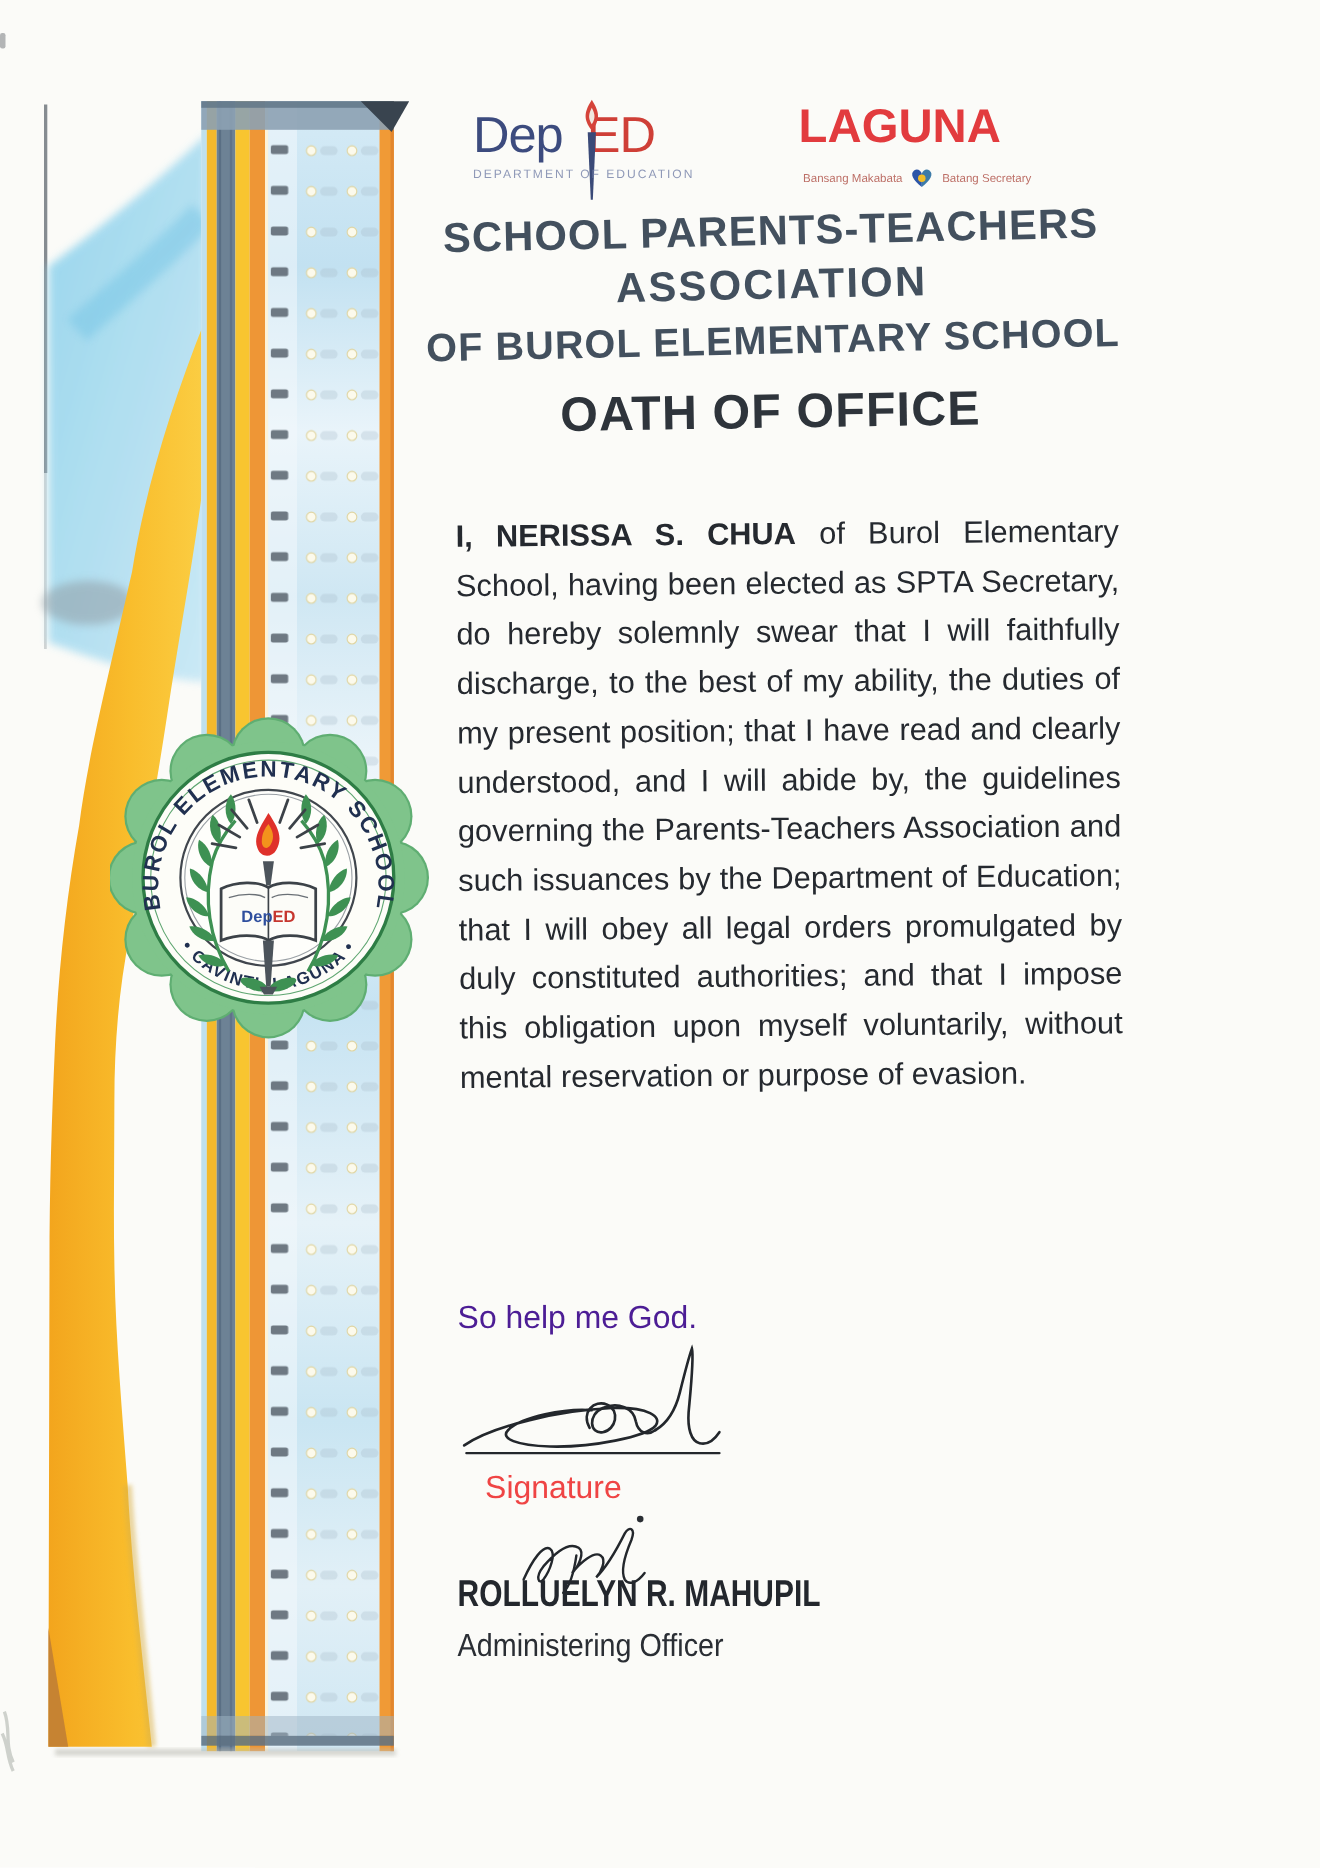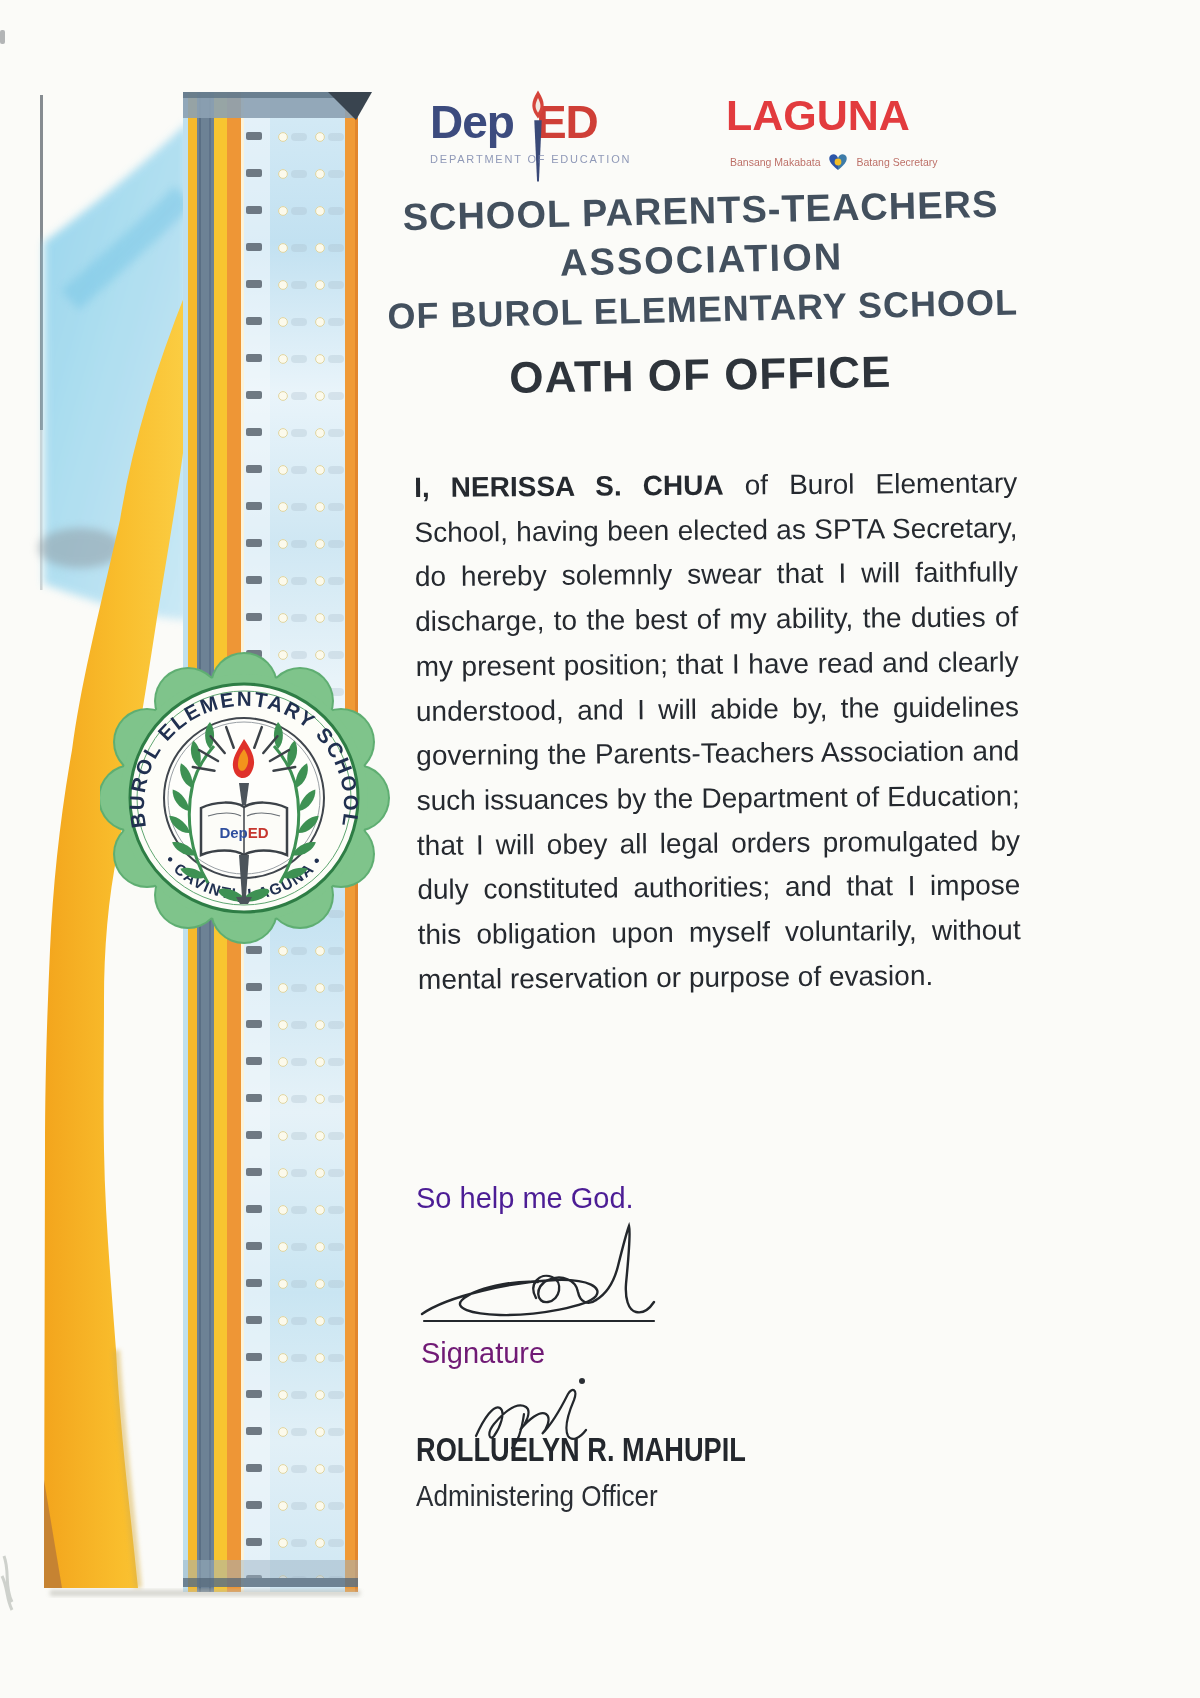--- a/index.html
+++ b/index.html
@@ -3,21 +3,21 @@
 <meta charset="utf-8">
 <style>
   html,body{margin:0;padding:0;background:#ffffff;}
   #page{position:relative;width:1200px;height:1698px;background:#fbfbf8;overflow:hidden;
         font-family:"Liberation Sans",sans-serif;color:#25292f;}
   .abs{position:absolute;}
   svg{display:block;}
 
   
   .deped-logo{left:430px;top:94px;width:200px;height:96px;}
-  .deped-word{position:relative;font-weight:700;font-size:46px;letter-spacing:-1px;line-height:56px;white-space:nowrap;}
+  .deped-word{position:relative;font-weight:400;font-size:46px;letter-spacing:-1px;line-height:56px;white-space:nowrap;}
   .deped-dep{color:#3c4b7e;}
   .deped-ed{color:#cf3f37;margin-left:22px;}
   .deped-torch{position:absolute;left:95px;top:-8px;}
   .deped-caption{margin-top:3px;font-size:11px;letter-spacing:1.8px;color:#7581a8;opacity:.8;white-space:nowrap;text-align:center;}
   .bp-logo{left:612px;top:86px;width:112px;text-align:center;}
   .bp-caption{margin-top:1px;font-size:9px;font-weight:700;font-style:italic;color:#28519f;letter-spacing:.4px;white-space:nowrap;}
   .matatag-logo{left:726px;top:92px;width:260px;}
   .matatag-title{font-size:43px;font-weight:800;color:#e23b3e;letter-spacing:0;line-height:46px;white-space:nowrap;}
   .matatag-tagline{display:flex;align-items:center;gap:7px;margin-top:15px;margin-left:4px;}
   .matatag-tagline span{font-size:10.5px;color:#b2574e;opacity:.85;white-space:nowrap;}
@@ -32,21 +32,21 @@
              color:#2e343b;letter-spacing:1px;transform:rotate(-0.9deg);transform-origin:left top;}
 
   
   .oath-text{left:414px;top:438px;width:603px;font-size:28px;line-height:44.7px;text-align:justify;
              color:#25292f;transform:rotate(-0.45deg);transform-origin:left top;}
   .oath-name{font-weight:700;}
   .closing{left:416px;top:1182px;font-size:29px;color:#4c1d95;}
 
   
   .sig1{left:418px;top:1222px;}
-  .sig-label{left:421px;top:1337px;font-size:29px;color:#701a75;}
+  .sig-label{left:441px;top:1337px;font-size:29px;color:#ef4444;}
   .sig-dot{left:579px;top:1378px;width:6px;height:6px;border-radius:50%;background:#2a2e34;}
   .sig2{left:468px;top:1384px;}
   .officer-name{left:416px;top:1430px;font-size:34px;font-weight:700;color:#23272d;
                 transform:scaleX(.8);transform-origin:left top;white-space:nowrap;}
   .officer-title{left:416px;top:1480px;font-size:29px;color:#2a2e34;
                  transform:scaleX(.9);transform-origin:left top;white-space:nowrap;}
   .corner-speck{left:0;top:30px;width:5px;height:14px;background:#5a6066;opacity:.45;border-radius:2px;}
 </style>
 </head>
 <body>

